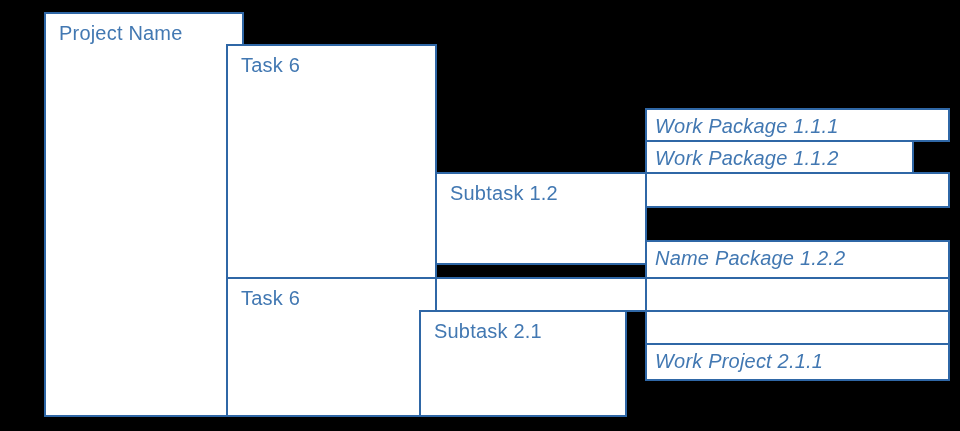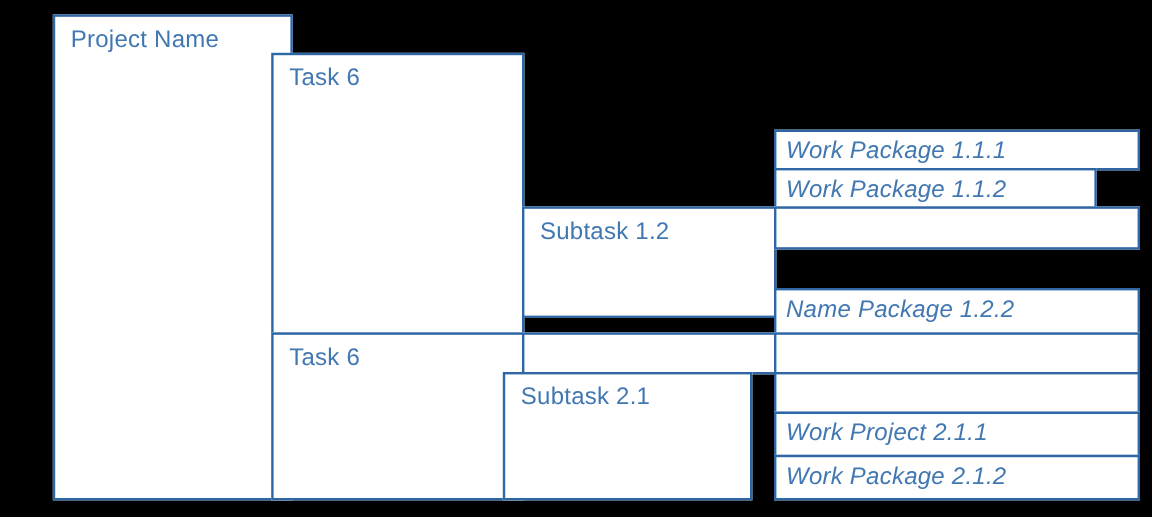--- a/index.html
+++ b/index.html
@@ -68,17 +68,14 @@
   </div>
   <div class="box wp" style="left:645px;top:172px;width:305px;height:36px"></div>
   <div class="box wp" style="left:645px;top:240px;width:305px;height:39px">
     <span class="lbl">Name Package 1.2.2</span>
   </div>
   <div class="box wp" style="left:645px;top:277px;width:305px;height:35px"></div>
   <div class="box wp" style="left:645px;top:310px;width:305px;height:35px"></div>
   <div class="box wp" style="left:645px;top:343px;width:305px;height:38px">
     <span class="lbl">Work Project 2.1.1</span>
   </div>
-  <div class="box wp" style="left:645px;top:379px;width:305px;height:38px">
-    <span class="lbl">Work Package 2.1.2</span>
-  </div>
 
 </div>
 
 </body></html>

